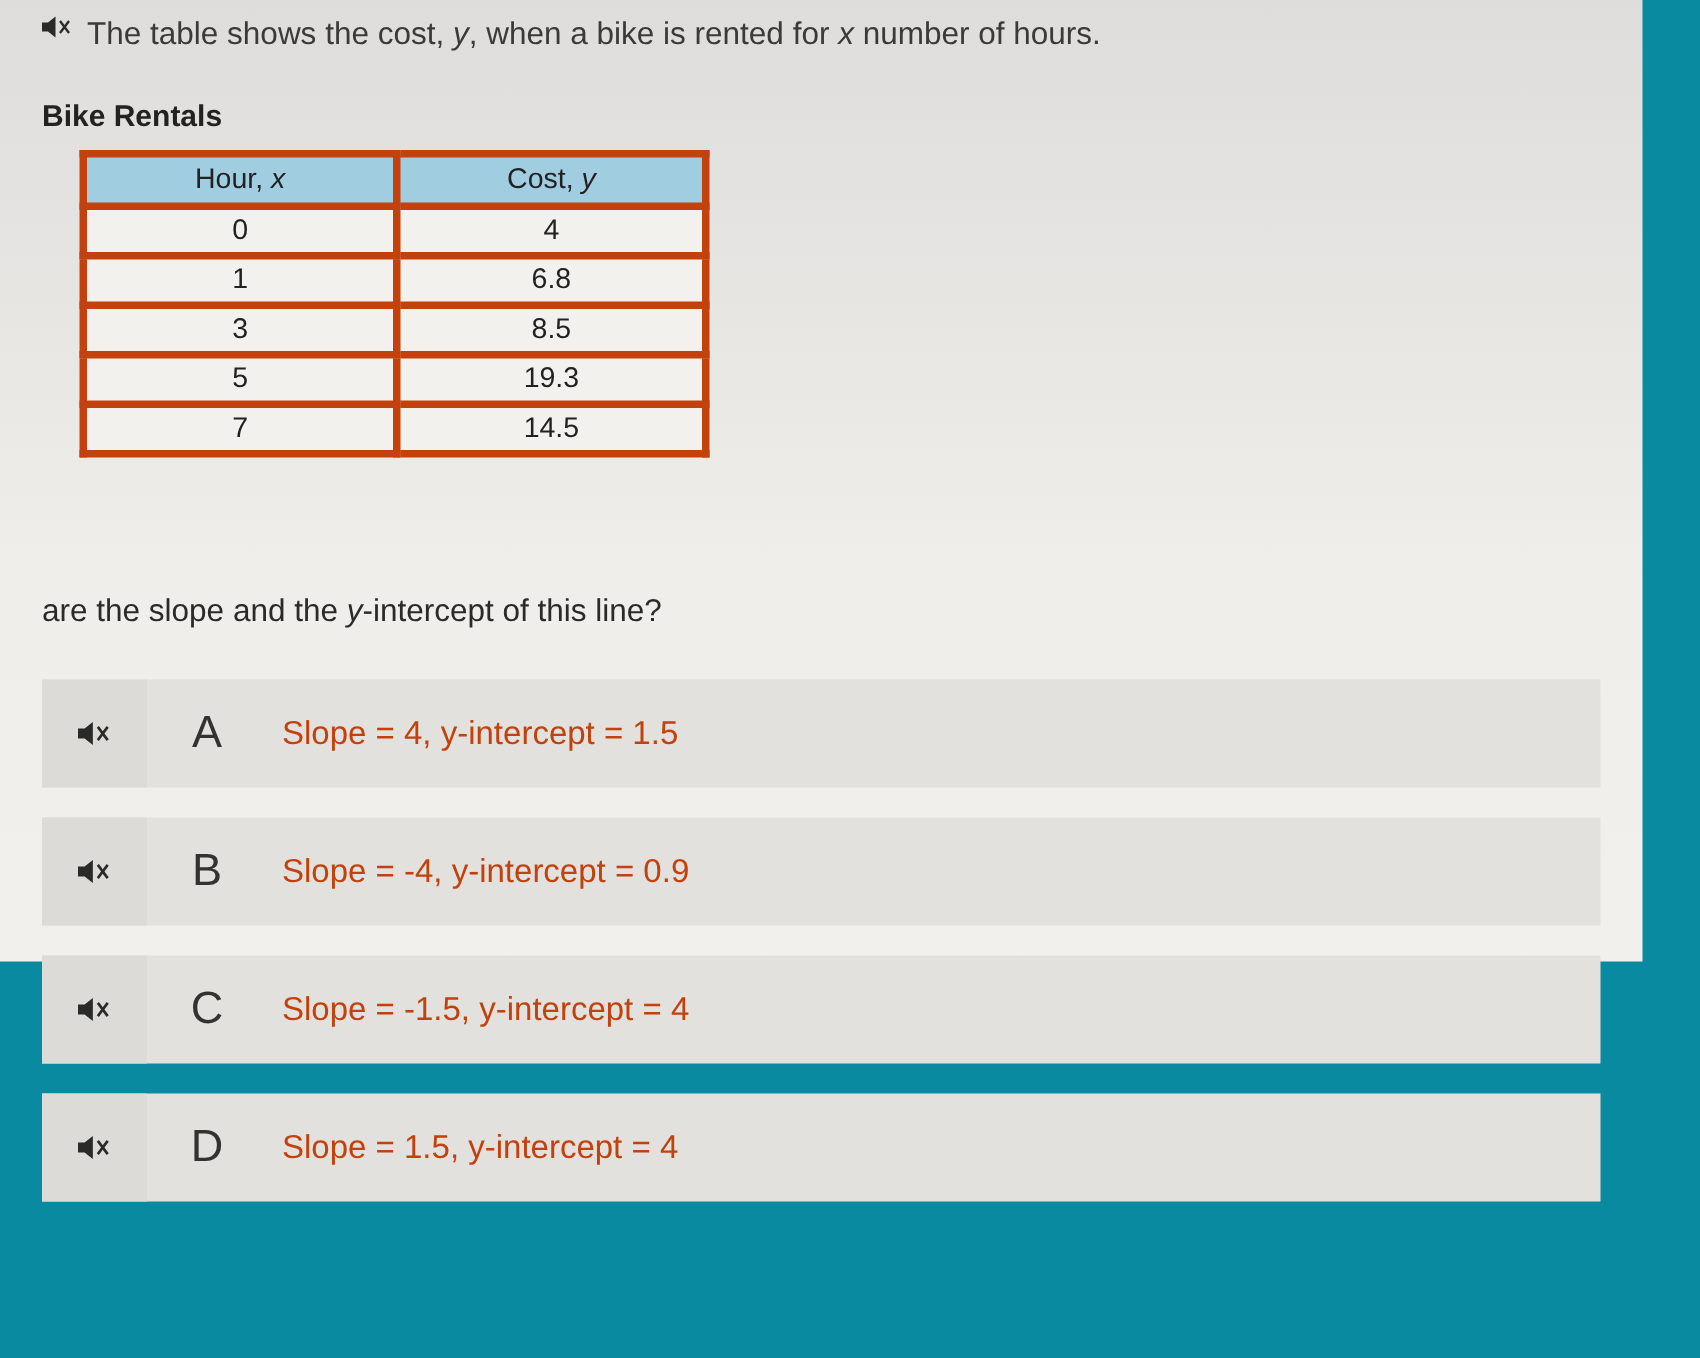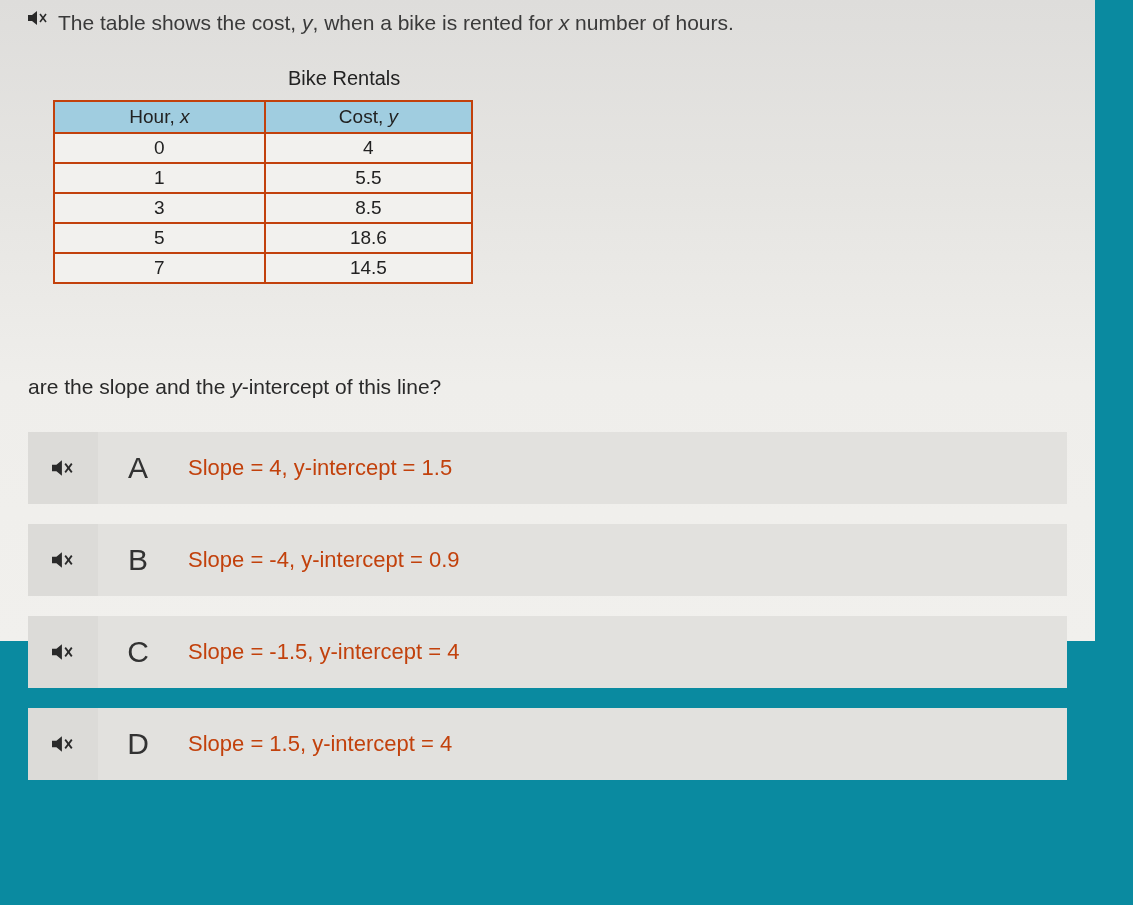--- a/index.html
+++ b/index.html
@@ -33,34 +33,33 @@
     flex-shrink: 0;
     margin-top: 2px;
   }
   .question-text {
     font-size: 21px;
     color: #3a3a3a;
     line-height: 1.4;
   }
   .table-title {
     font-size: 20px;
-    font-weight: normal;
+    font-weight: bold;
     color: #222;
-    margin-left: 260px;
     margin-top: 30px;
     margin-bottom: 10px;
   }
   table.data {
     border-collapse: collapse;
     margin-left: 25px;
     width: 420px;
     background: #f2f1ee;
   }
   table.data th, table.data td {
-    border: 2px solid #c2410c;
+    border: 5px solid #c2410c;
     text-align: center;
     font-size: 19px;
     color: #222;
     padding: 3px 0;
   }
   table.data th {
     background: #a0cde0;
     font-weight: normal;
     padding: 4px 0;
   }
@@ -139,29 +138,29 @@
         <th><span>Cost, </span><span class="var">y</span></th>
       </tr>
     </thead>
     <tbody>
       <tr>
           <td>0</td>
           <td>4</td>
         </tr>
       <tr>
           <td>1</td>
-          <td>5.5</td>
+          <td>6.8</td>
         </tr>
       <tr>
           <td>3</td>
           <td>8.5</td>
         </tr>
       <tr>
           <td>5</td>
-          <td>18.6</td>
+          <td>19.3</td>
         </tr>
       <tr>
           <td>7</td>
           <td>14.5</td>
         </tr>
     </tbody>
   </table>
 
   <div class="follow">
     <br>

